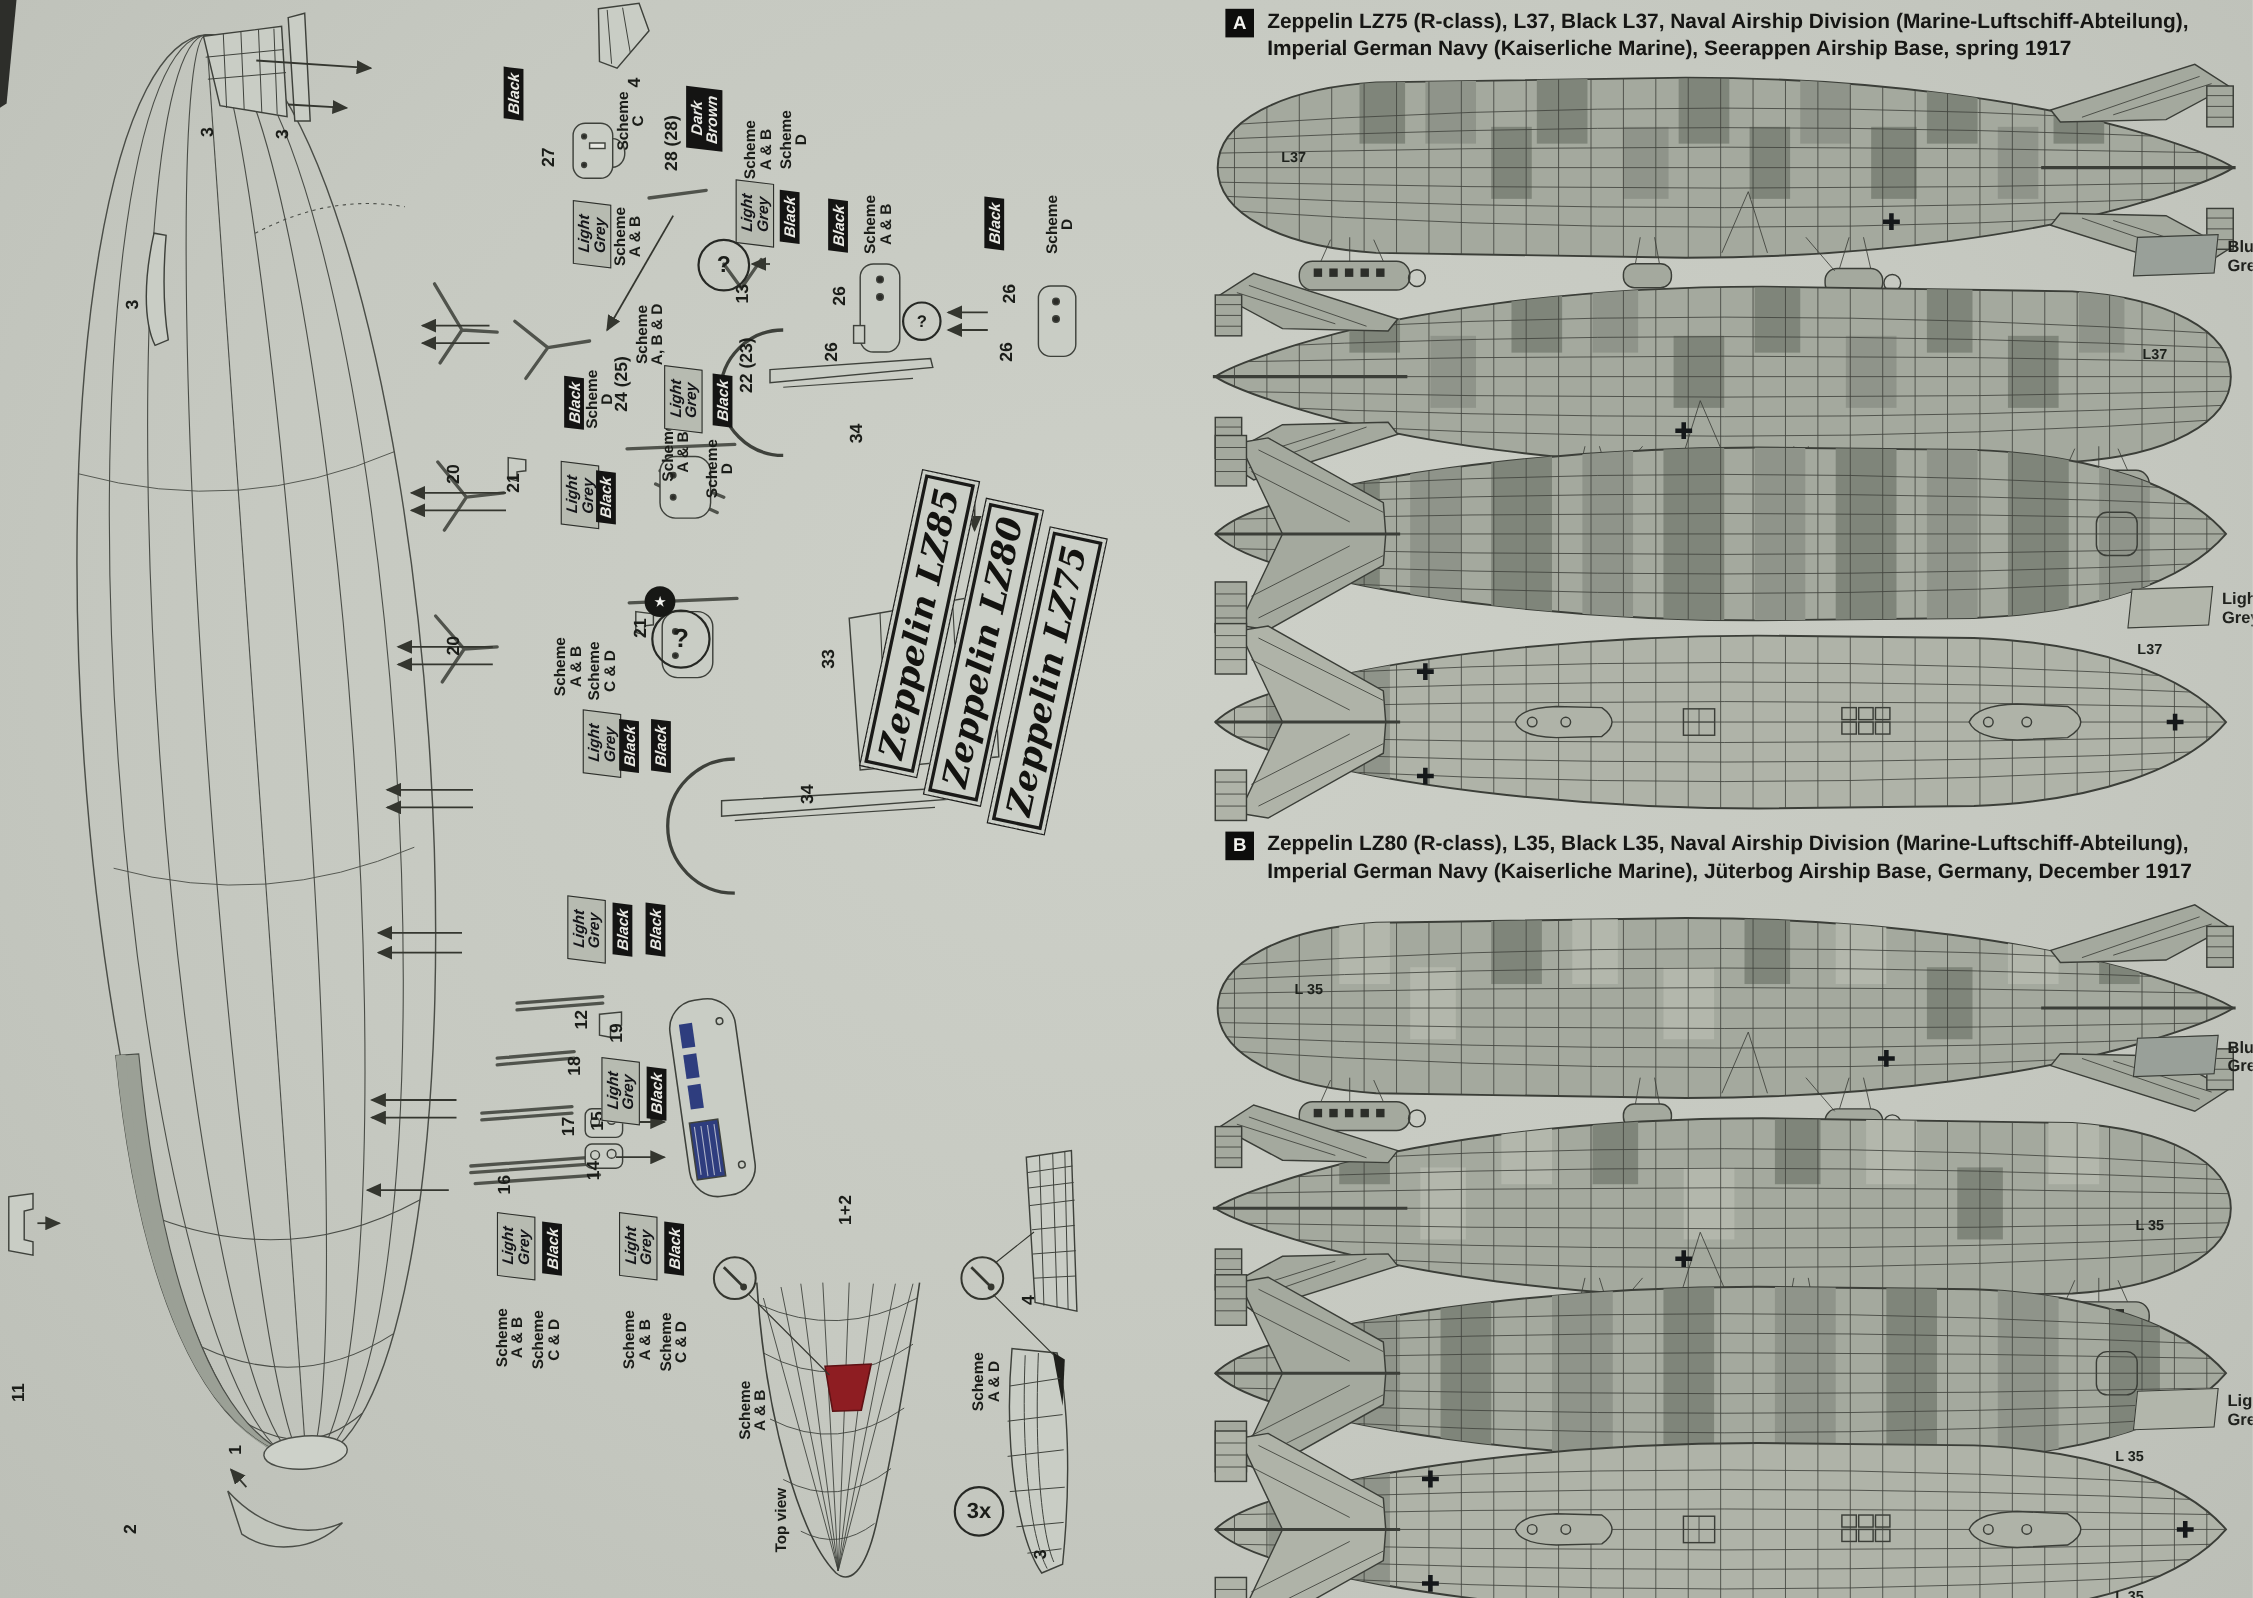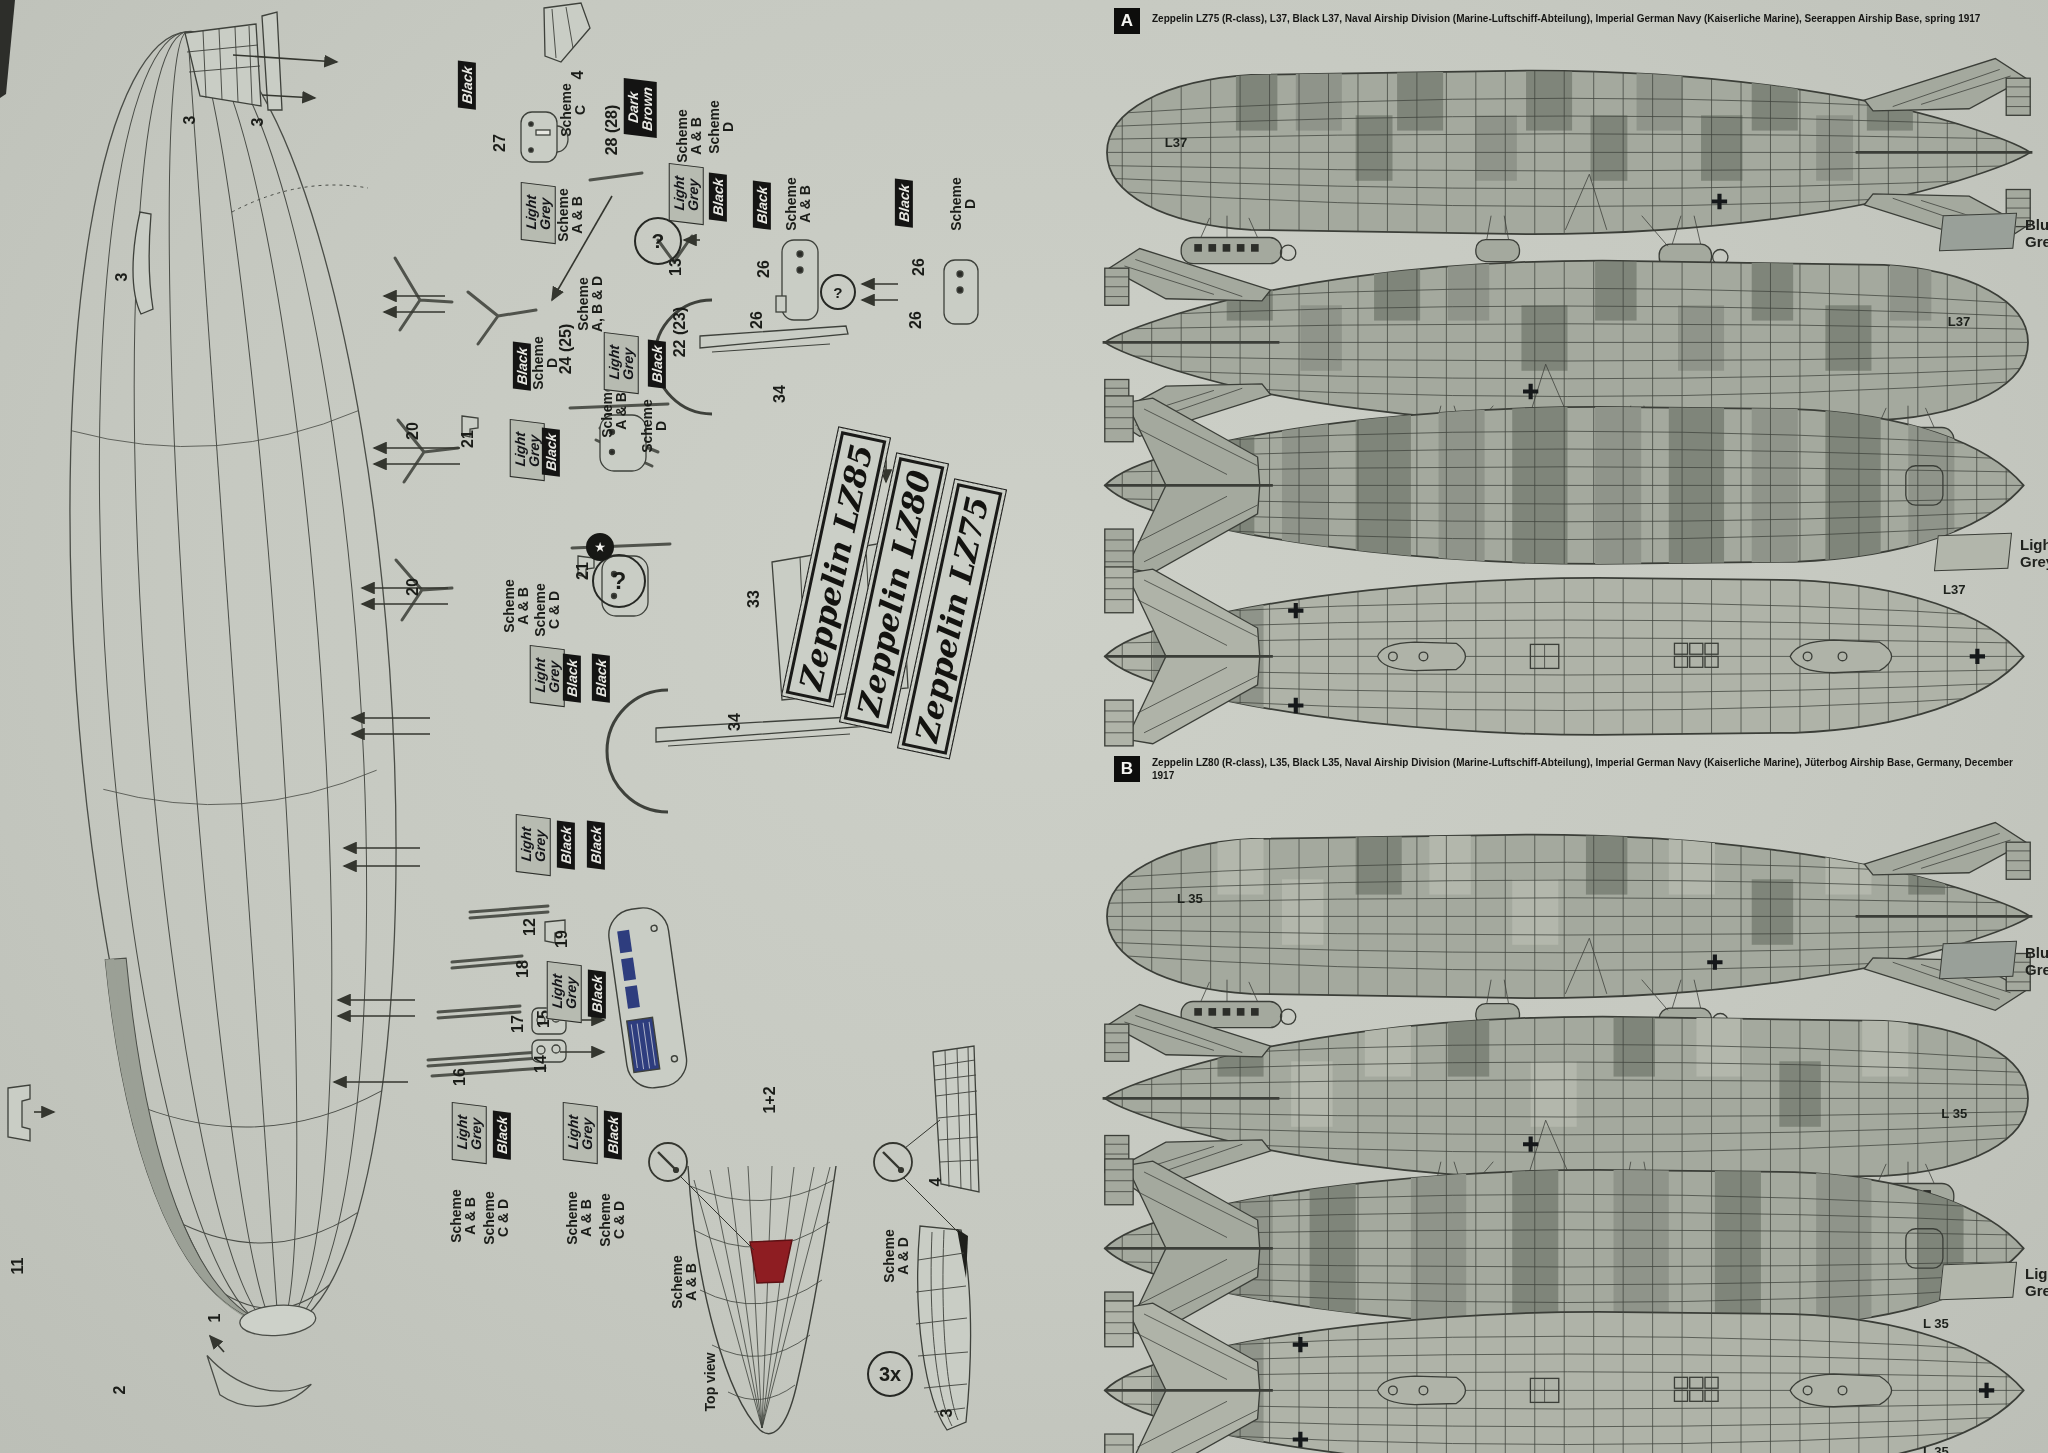--- a/index.html
+++ b/index.html
@@ -19,21 +19,21 @@
   .badge{position:absolute;transform:translate(-50%,-50%);border:2px solid #262824;border-radius:50%;
          display:flex;align-items:center;justify-content:center;font-weight:bold;color:#1b1d19;background:transparent;}
   .badge.filled{background:#171815;color:#f2f2ee;border-color:#171815;}
   .plaque{position:absolute;background:#cbcfc7;border:1px solid #1a1a18;
           box-shadow: inset 0 0 0 3px #cbcfc7, inset 0 0 0 6px #1a1a18;
           padding:8px 12px;font-family:"DejaVu Serif", serif;font-weight:bold;font-style:italic;
           font-size:31px;color:#131310;white-space:nowrap;transform:translate(-50%,-50%) rotate(-78deg);}
   .sec-header{position:absolute;left:1114px;width:930px;}
   .sec-tag{display:inline-block;width:26px;height:26px;background:#0d0d0c;color:#f4f4f0;
            font-size:17px;font-weight:bold;text-align:center;line-height:26px;vertical-align:top;}
-  .sec-title{display:inline-block;width:880px;margin-left:12px;font-size:10px;font-weight:bold;color:#161614;line-height:1.3;}
+  .sec-title{display:inline-block;width:880px;margin-left:12px;font-size:19px;font-weight:bold;color:#161614;line-height:1.3;}
   .swatch{position:absolute;width:72px;height:34px;border:1.5px solid #3a3d37;transform:skewX(-8deg) rotate(-2deg);}
   .swlab{position:absolute;width:58px;font-size:15px;font-weight:bold;color:#20221e;line-height:1.15;}
   .profile{position:absolute;pointer-events:none;}
   #watermark{position:absolute;left:50px;top:486px;font-size:101px;letter-spacing:0px;
              color:#ee1404;white-space:nowrap;z-index:50;font-weight:400;}
 </style>
 </head>
 <body>
 
 <div id="page">

